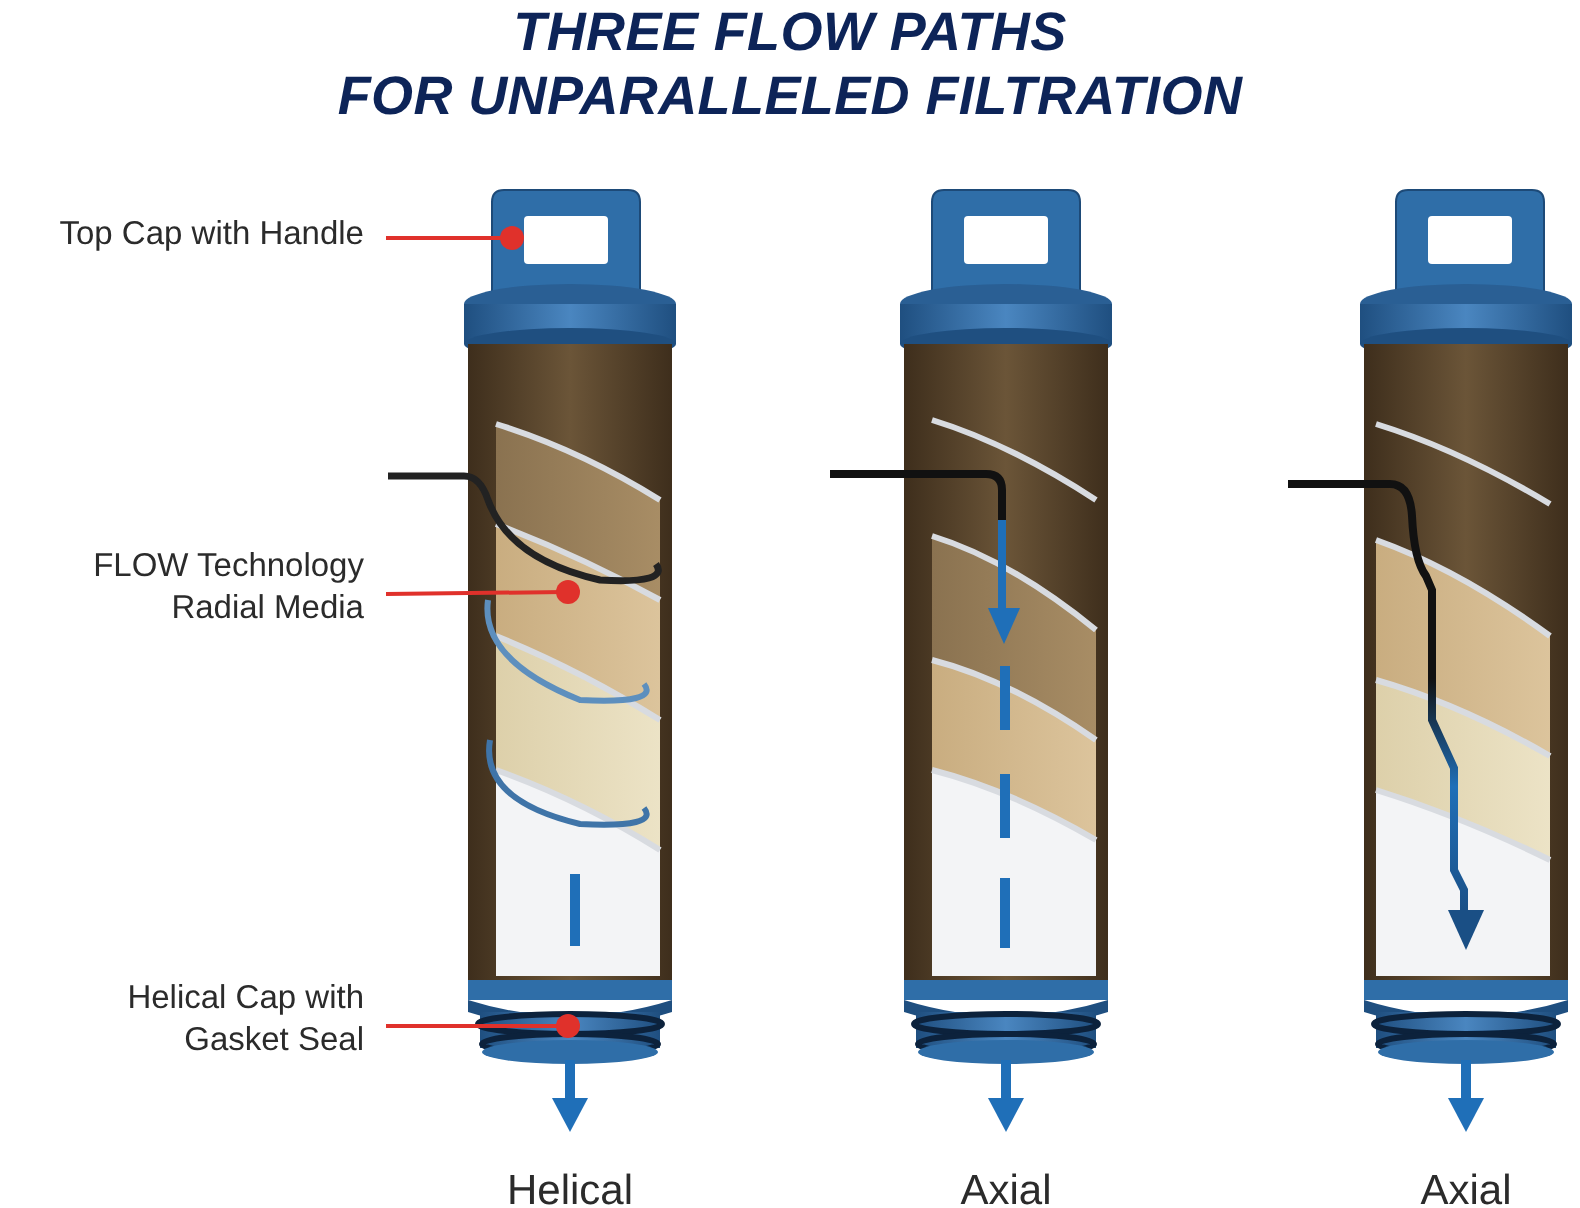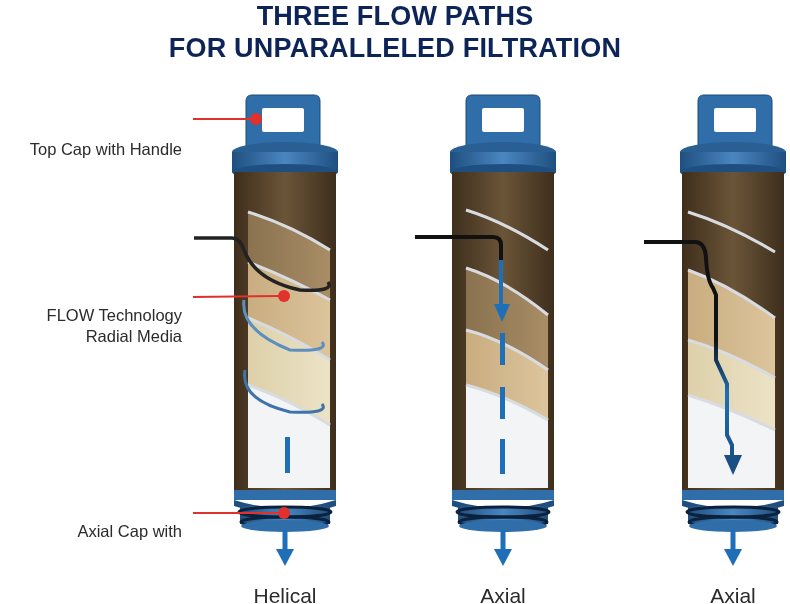--- a/index.html
+++ b/index.html
@@ -1,20 +1,20 @@
 <!DOCTYPE html>
 <html><head>
 <meta charset="utf-8">
 <style>
   html,body{margin:0;padding:0;background:#ffffff;}
   body{width:790px;height:604px;position:relative;overflow:hidden;font-family:"Liberation Sans",sans-serif;}
-  .title{position:absolute;left:0;width:790px;text-align:center;color:#0d2458;font-weight:bold;font-size:27px;letter-spacing:0.2px;line-height:32px;}
+  .title{position:absolute;left:0;width:790px;text-align:center;color:#0d2458;font-weight:bold;font-size:27px;letter-spacing:0.2px;line-height:32px;font-style:italic;}
   .title.l1{top:0px;}
   .title.l2{top:32px;}
-  .label{position:absolute;color:#2b2b2b;font-size:16.5px;line-height:21px;text-align:right;margin-top:32px;}
+  .label{position:absolute;color:#2b2b2b;font-size:16.5px;line-height:21px;text-align:right;}
   .caption{position:absolute;color:#2b2b2b;font-size:21px;width:120px;text-align:center;top:584px;}
   svg.art{position:absolute;left:0;top:0;}
 </style>
 </head>
 <body>
 
 <div class="title l1">THREE FLOW PATHS</div>
 <div class="title l2">FOR UNPARALLELED FILTRATION</div>
 
 <svg class="art" width="790" height="604" viewBox="0 0 790 604">
@@ -145,18 +145,19 @@
 </svg>
 
 <div class="label" style="right:608px;top:107px;">
   <span>Top Cap with Handle</span>
 </div>
 <div class="label" style="right:608px;top:273px;">
   <div>FLOW Technology</div>
   <div>Radial Media</div>
 </div>
 <div class="label" style="right:608px;top:489px;">
-  <div>Axial Cap with</div>
+  <div>Helical Cap with</div>
+  <div>Gasket Seal</div>
 </div>
 
 <div class="caption" style="left:225px;">Helical</div>
 <div class="caption" style="left:443px;">Axial</div>
 <div class="caption" style="left:673px;">Axial</div>
 
 </body></html>

